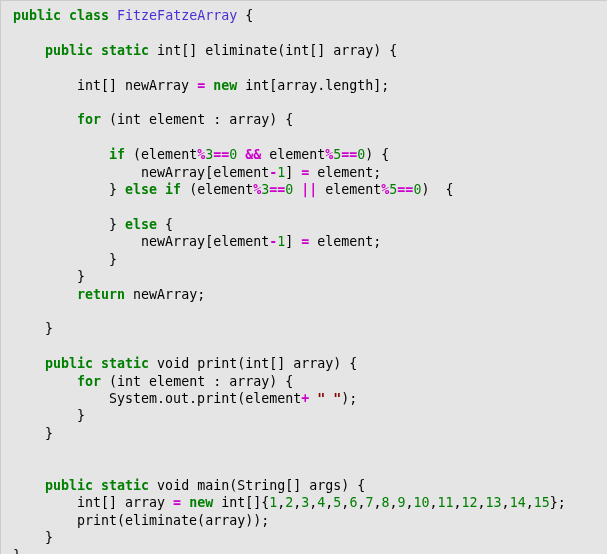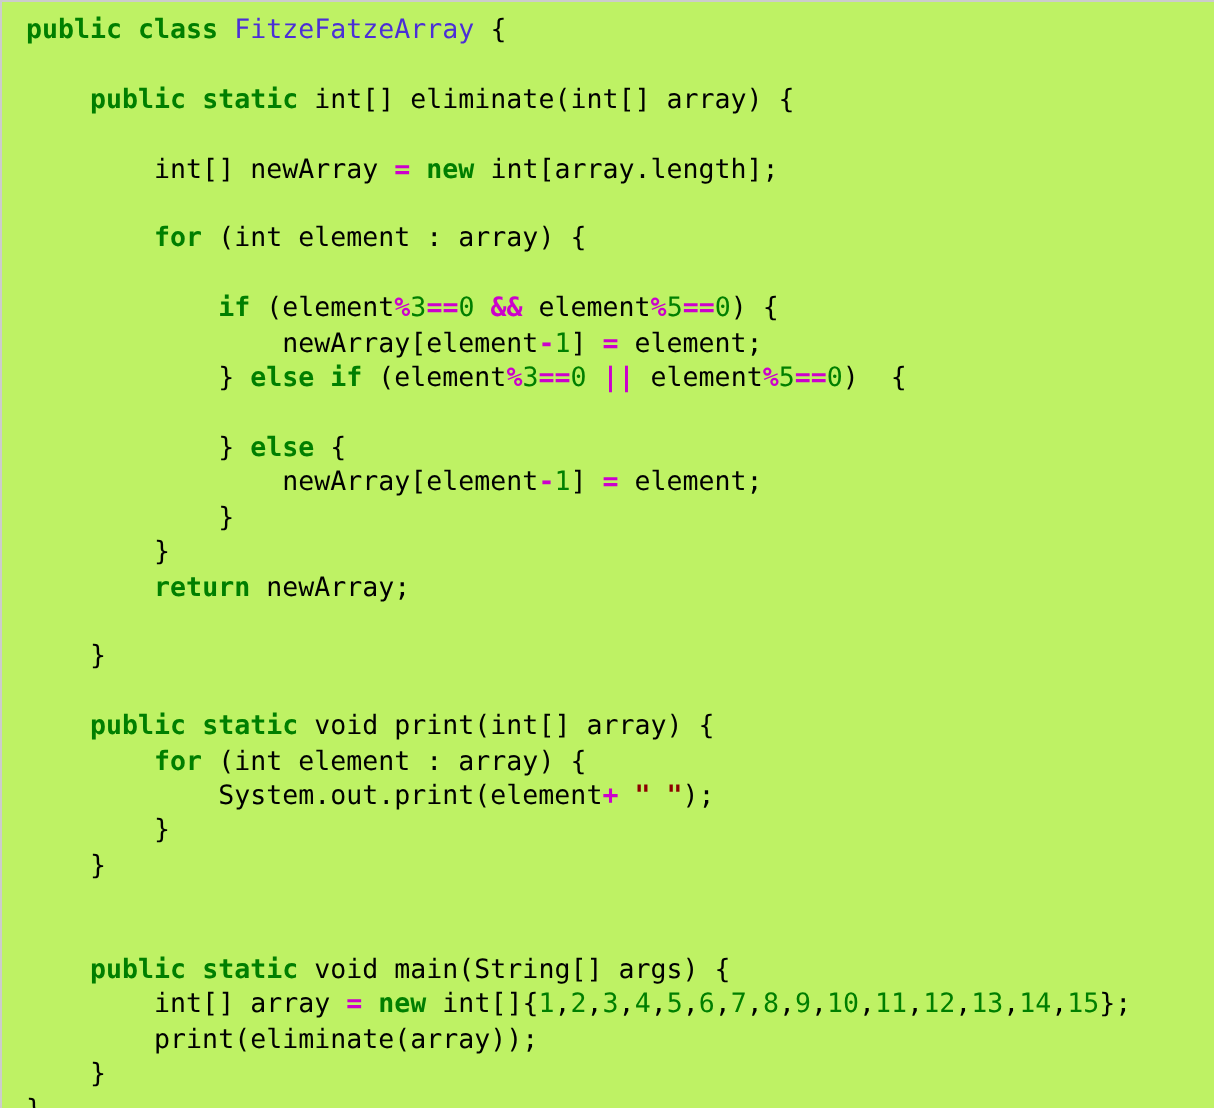--- a/index.html
+++ b/index.html
@@ -4,21 +4,21 @@
 <style>
   html, body {
     margin: 0;
     padding: 0;
     background: #ffffff;
   }
   #code-viewer {
     position: relative;
     width: 607px;
     height: 554px;
-    background: #bef264;
+    background: #e5e5e5;
     box-sizing: border-box;
     border-top: 1px solid #cccccc;
     border-left: 1px solid #cccccc;
     overflow: hidden;
   }
   
   #code-viewer::after {
     content: "";
     position: absolute;
     top: -1px;

